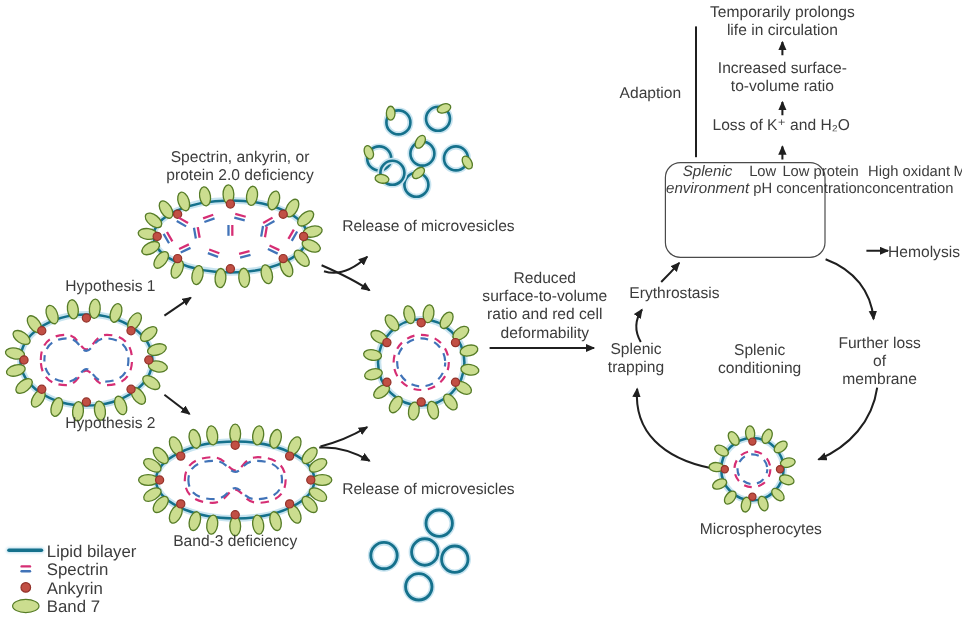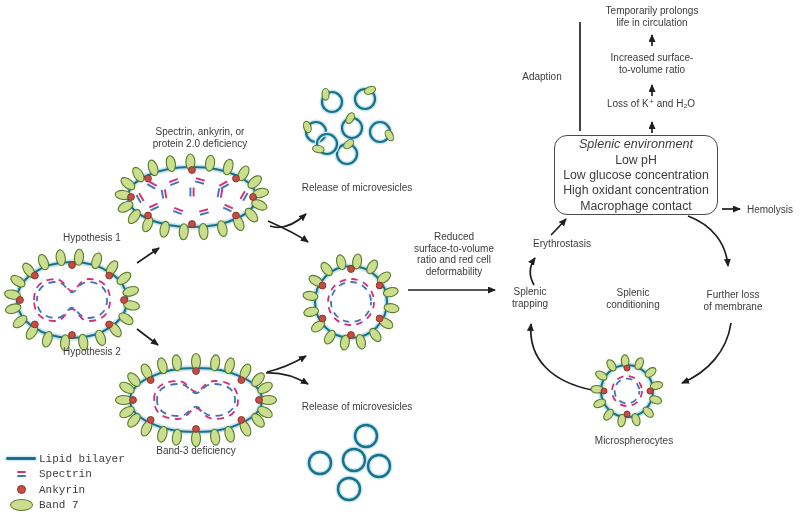--- a/index.html
+++ b/index.html
@@ -1,37 +1,37 @@
 <!DOCTYPE html>
 <html><head>
 <meta charset="utf-8">
 <style>
   html,body{margin:0;padding:0;background:#fff;}
   .stage{position:relative;width:802px;height:514px;background:#fff;overflow:hidden;
          font-family:"Liberation Sans","DejaVu Sans",sans-serif;}
   svg{position:absolute;left:0;top:0;}
   .lbl{position:absolute;transform:translate(-50%,-50%);text-align:center;
-       white-space:pre-line;font-size:10px;line-height:1.17;color:#3c3c3c;}
-  .envbox{position:absolute;left:554px;top:135px;width:164px;height:80px;
+       white-space:pre-line;font-size:13px;line-height:1.17;color:#3c3c3c;}
+  .envbox{position:absolute;left:554px;top:135px;width:134px;height:80px;
           border:1.4px solid #4a4a4a;border-radius:13px;box-sizing:border-box;
-          display:flex;flex-direction:column;justify-content:space-evenly;
+          display:flex;flex-direction:row;justify-content:space-evenly;
           text-align:center;color:#3c3c3c;}
   .env-title{font-size:12.6px;font-style:italic;}
   .env-line{font-size:12.3px;}
   .legend{position:absolute;left:3px;top:451px;color:#3c3c3c;}
   .legend-row{display:flex;align-items:center;height:15.5px;}
   .sym{width:36px;display:flex;justify-content:center;align-items:center;}
   .sym-lipid{width:30px;height:3.2px;background:#15718c;border-radius:2px;box-shadow:0 0 2px 1px #c8e4f0;}
   .sym-spectrin{display:flex;flex-direction:column;gap:1.6px;}
   .sym-spectrin .bar{width:9px;height:2.4px;border-radius:1px;}
   .bar.pink{background:#d62e74;}
   .bar.blue{background:#4173b8;}
   .sym-ankyrin{width:7px;height:7px;border-radius:50%;background:#c14f44;border:1px solid #93322a;}
   .sym-band3{width:21px;height:10px;border-radius:50%;background:#cbdd8f;border:1.5px solid #567c27;}
-  .legend-label{font-size:11px;font-family:Liberation Mono, monospace;}
+  .legend-label{font-size:14px;}
 </style>
 </head>
 <body>
 
 <div class="stage">
   <svg id="diagram" width="802" height="514" viewBox="0 0 802 514">
       <defs>
         <marker id="ah" markerWidth="9" markerHeight="8" refX="7" refY="3.5" orient="auto" markerUnits="userSpaceOnUse">
           <path d="M0,0 L8,3.5 L0,7 Z" fill="#1f1f1f"></path>
         </marker>
@@ -339,21 +339,21 @@
   <div class="lbl" style="left:542px;top:77px">Adaption</div>
   <div class="lbl" style="left:651px;top:104px">Loss of K⁺ and H₂O</div>
   <div class="lbl" style="left:652px;top:64px">Increased surface-
 to-volume ratio</div>
   <div class="lbl" style="left:652px;top:17px">Temporarily prolongs
 life in circulation</div>
 
   <div class="envbox">
     <div class="env-title">Splenic environment</div>
     <div class="env-line">Low pH</div>
-    <div class="env-line">Low glucose concentration</div>
+    <div class="env-line">Low protein concentration</div>
     <div class="env-line">High oxidant concentration</div>
     <div class="env-line">Macrophage contact</div>
   </div>
 
   <div class="lbl" style="left:562px;top:244px">Erythrostasis</div>
   <div class="lbl" style="left:530px;top:298px">Splenic
 trapping</div>
   <div class="lbl" style="left:633px;top:299px">Splenic
 conditioning</div>
   <div class="lbl" style="left:733px;top:301px">Further loss

